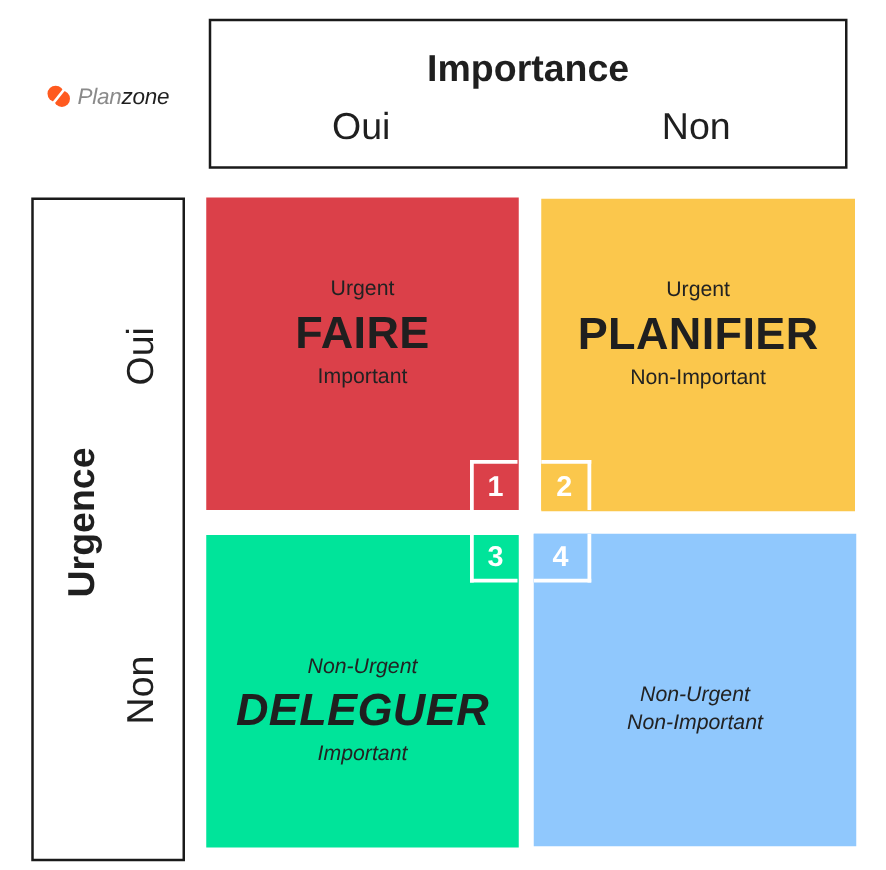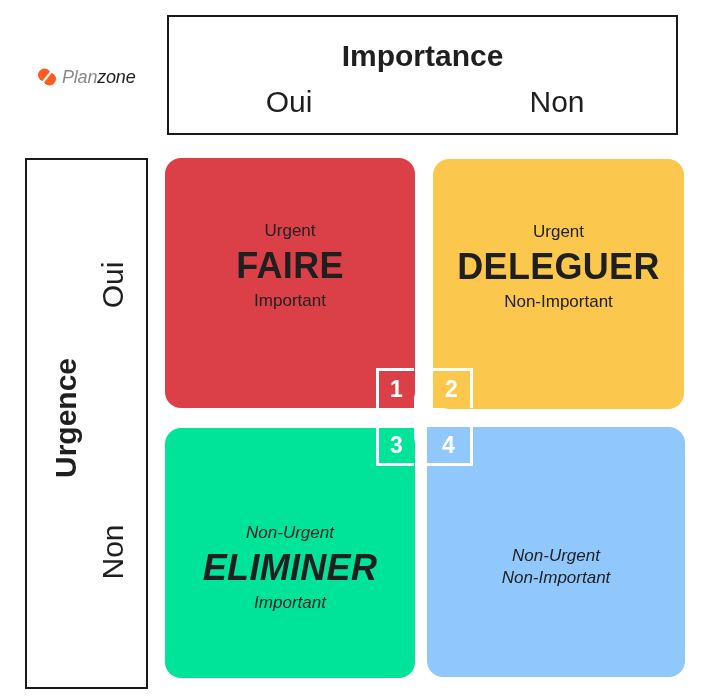--- a/index.html
+++ b/index.html
@@ -39,23 +39,22 @@
   .vert {
     position: absolute; white-space: nowrap;
     transform: translate(-50%, -50%) rotate(-90deg);
   }
   .urgence-title { left: 39px; top: 258px; font-weight: bold; font-size: 30px; }
   .urg-oui { left: 86px; top: 125px; font-size: 30px; }
   .urg-non { left: 86px; top: 392px; font-size: 30px; }
 
   .quad {
     position: absolute; width: 250px; height: 250px;
-    display: flex; flex-direction: column; justify-content: center;
+    display: flex; flex-direction: column; align-items: center; justify-content: center;
     text-align: center;
-    border-radius: 16px;
   }
   .quad .sub { font-size: 17px; line-height: 22px; color: #222; }
   .quad .main { font-size: 36px; font-weight: bold; line-height: 40px; margin: 4px 0; color: #1f1f1f; letter-spacing: 0.3px; }
   .q1 { left: 165px; top: 158px; background: #db4049; }
   .q2 { left: 433px; top: 159px; background: #fbc74c; width: 251px; }
   .q3 { left: 165px; top: 428px; background: #00e49a; }
   .q4 { left: 427px; top: 427px; background: #90c8fd; width: 258px; }
   .q1 .content, .q2 .content { margin-top: -34px; }
   .q3 .content, .q4 .content { margin-top: 30px; font-style: italic; }
 
@@ -101,28 +100,28 @@
 <div class="quad q1">
   <div class="content">
     <div class="sub">Urgent</div>
     <div class="main">FAIRE</div>
     <div class="sub">Important</div>
   </div>
 </div>
 <div class="quad q2">
   <div class="content">
     <div class="sub">Urgent</div>
-    <div class="main">DELEGUER</div>
+    <div class="main">PLANIFIER</div>
     <div class="sub">Non-Important</div>
   </div>
 </div>
 <div class="quad q3">
   <div class="content">
     <div class="sub">Non-Urgent</div>
-    <div class="main">ELIMINER</div>
+    <div class="main">DELEGUER</div>
     <div class="sub">Important</div>
   </div>
 </div>
 <div class="quad q4">
   <div class="content">
     <div class="sub">Non-Urgent</div>
     <div class="sub">Non-Important</div>
   </div>
 </div>
 

